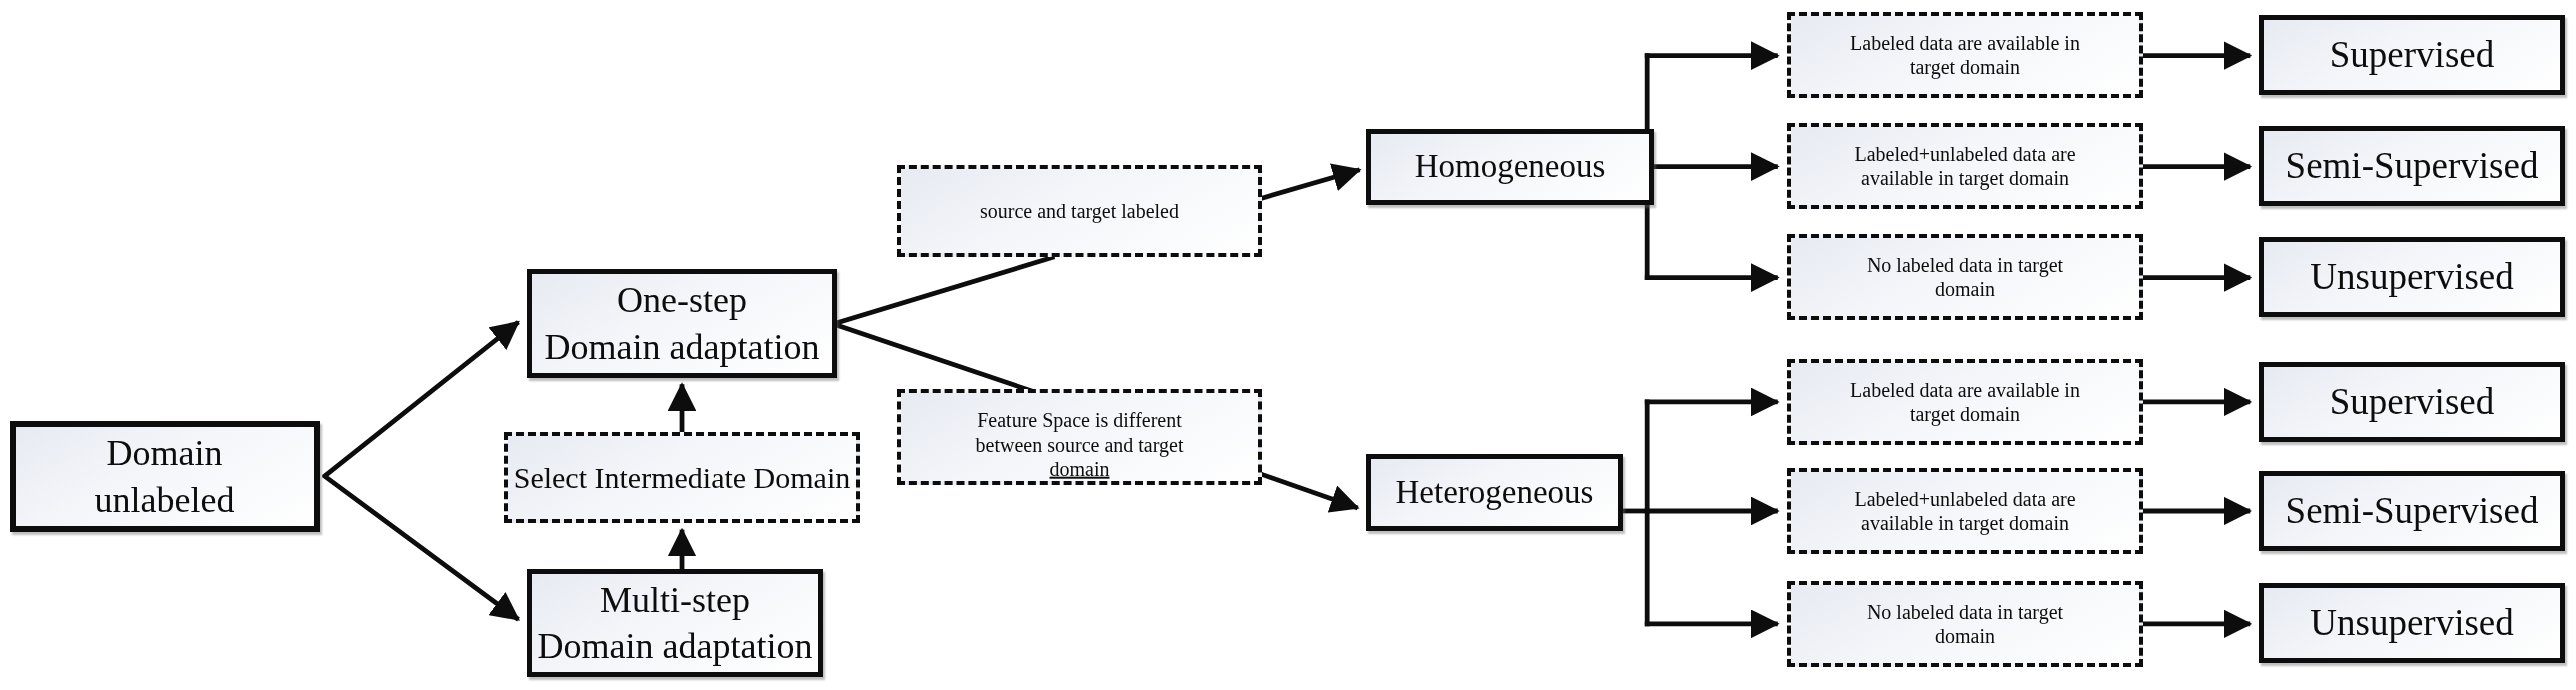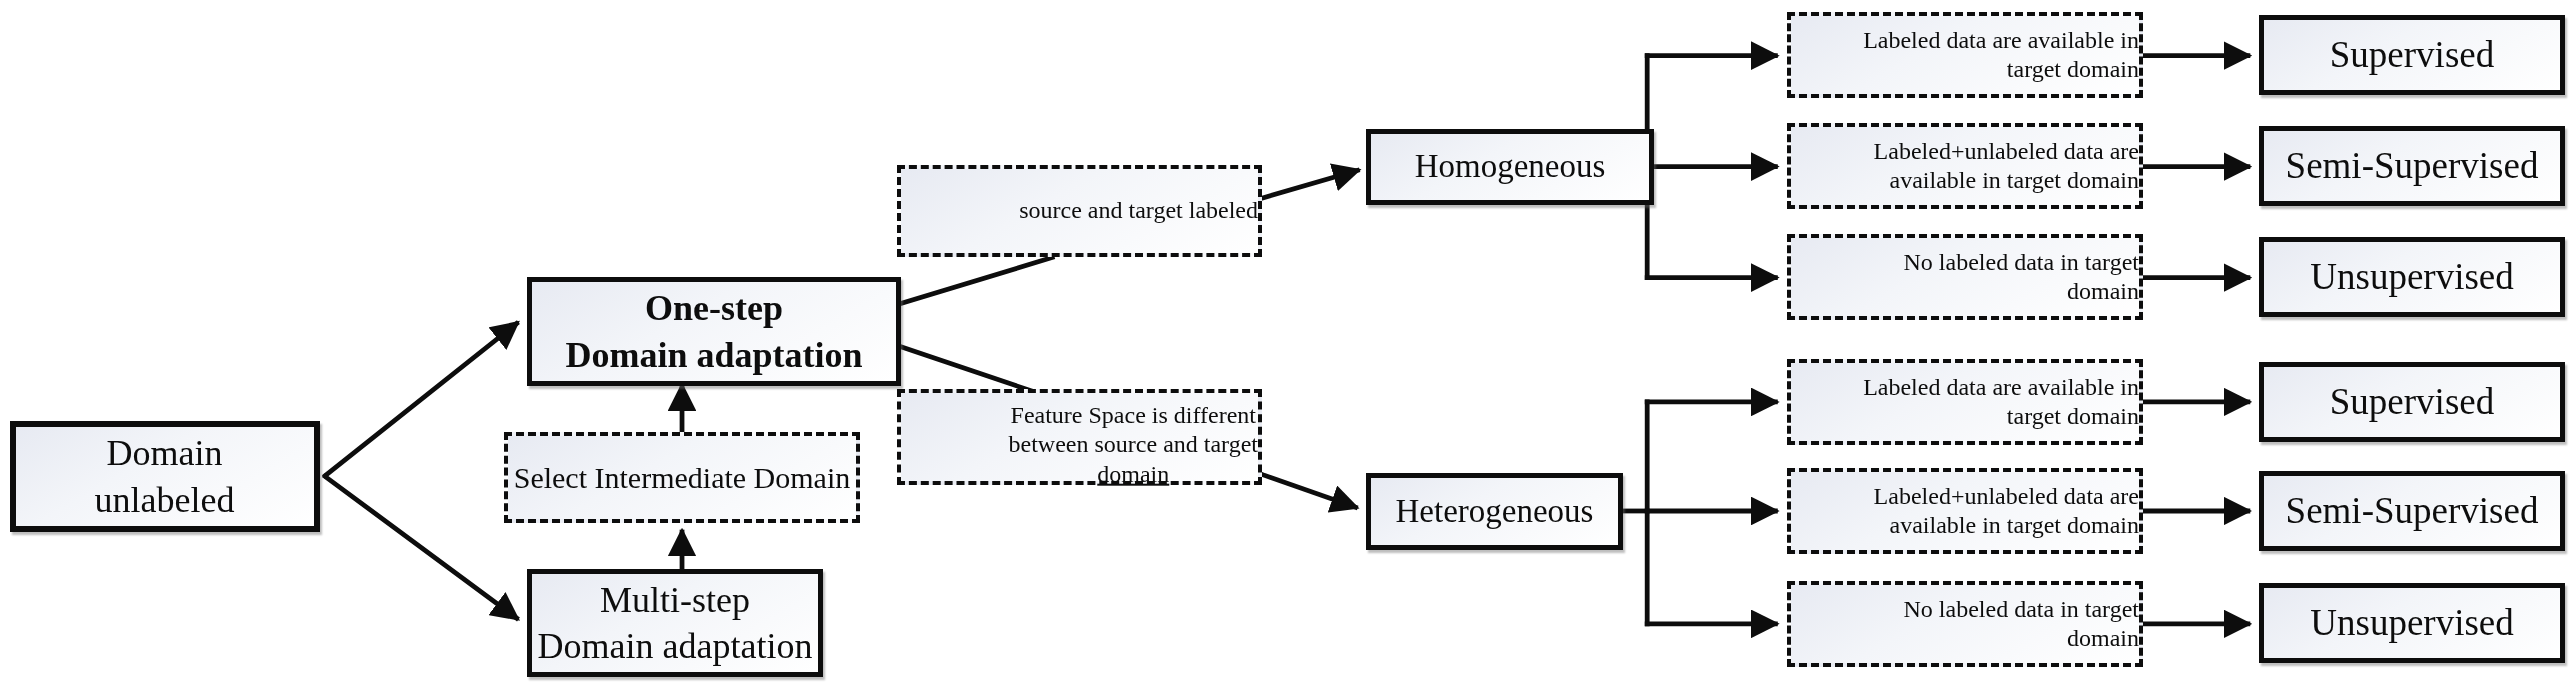--- a/index.html
+++ b/index.html
@@ -30,21 +30,21 @@
     color: #0d0d0d;
     z-index: 2;
   }
   .node.solid { box-shadow: 1.9px 2.9px 1.9px rgba(110,110,110,0.45); }
   .node.dashed { border: 4.8px dashed #0d0d0d; }
   .line { white-space: nowrap; }
   .fs-xl  { font-size: 36px; line-height: 1.28; }
   .fs-lg  { font-size: 33px; line-height: 1.2; }
   .fs-md  { font-size: 37px; line-height: 1.2; }
   .fs-sel { font-size: 30px; line-height: 1.2; }
-  .fs-sm  { font-size: 24px; line-height: 1.22; align-items: flex-end; }
+  .fs-sm  { font-size: 20px; line-height: 1.22; }
   .underlined { text-decoration: underline; }
   .feature-diff-lines { transform: translateY(7.7px); }
   .watermark {
     position: absolute;
     left: 1949px; top: 534px;
     font-size: 75px;
     letter-spacing: 6.7px;
     font-family: "DejaVu Sans", "Liberation Sans", sans-serif;
     color: rgba(168, 168, 168, 0.82);
     z-index: 6;
@@ -95,21 +95,21 @@
       <line x1="2242" y1="534" x2="2350" y2="534" marker-end="url(#arw)"></line>
       <line x1="2242" y1="652" x2="2350" y2="652" marker-end="url(#arw)"></line>
     </g>
   </svg>
 
   <div class="node solid fs-xl" style="left:9.6px; top:421px; width:310px; height:111px; border-width:6.7px;">
     <div class="line">Domain</div>
     <div class="line">unlabeled</div>
   </div>
 
-  <div class="node solid fs-xl" style="left:527px; top:277px; width:374px; height:109px;font-weight:bold;">
+  <div class="node solid fs-xl" style="left:527px; top:269px; width:310px; height:109px;">
     <div class="line">One-step</div>
     <div class="line">Domain adaptation</div>
   </div>
 
   <div class="node dashed fs-sel" style="left:504px; top:432px; width:356px; height:91px;">
     <div class="line">Select Intermediate Domain</div>
   </div>
 
   <div class="node solid fs-xl" style="left:527px; top:569px; width:296px; height:108px;">
     <div class="line">Multi-step</div>
@@ -125,21 +125,21 @@
       <div class="line">Feature Space is different</div>
       <div class="line">between source and target</div>
       <div class="line underlined">domain</div>
     </div>
   </div>
 
   <div class="node solid fs-lg" style="left:1366px; top:129px; width:288px; height:76px;">
     <div class="line">Homogeneous</div>
   </div>
 
-  <div class="node solid fs-lg" style="left:1366px; top:473px; width:257px; height:77px;">
+  <div class="node solid fs-lg" style="left:1366px; top:454px; width:257px; height:77px;">
     <div class="line">Heterogeneous</div>
   </div>
 
   <div class="node dashed fs-sm" style="left:1787px; top:12.4px; width:356px; height:86px;">
     <div class="line">Labeled data are available in</div>
     <div class="line">target domain</div>
   </div>
   <div class="node dashed fs-sm" style="left:1787px; top:123px; width:356px; height:86px;">
     <div class="line">Labeled+unlabeled  data are</div>
     <div class="line">available in target domain</div>

